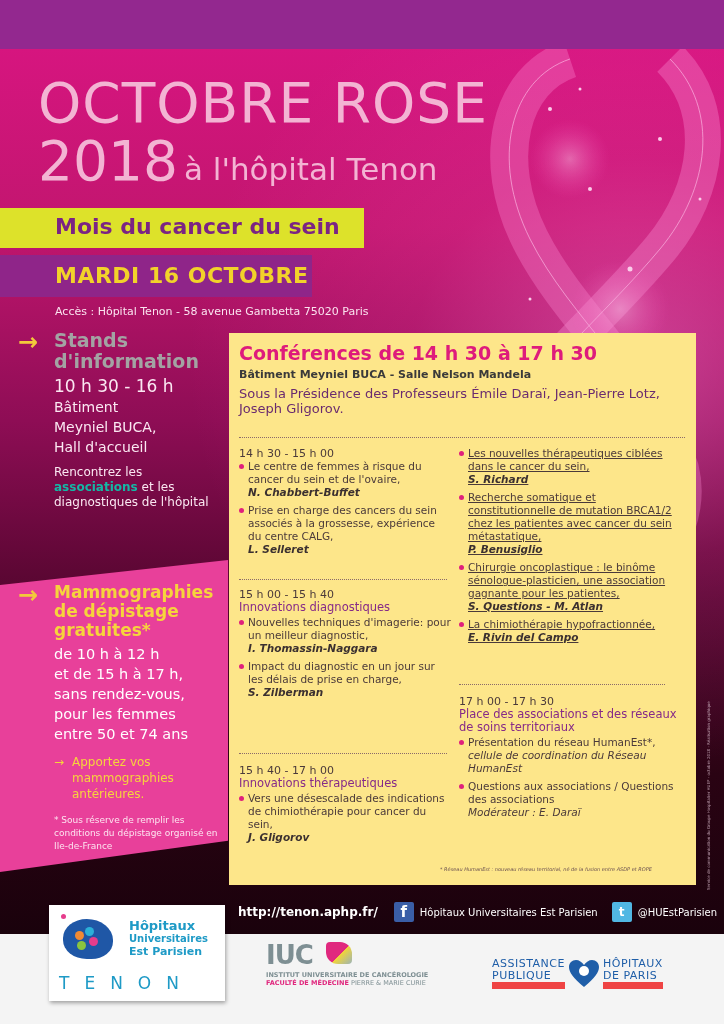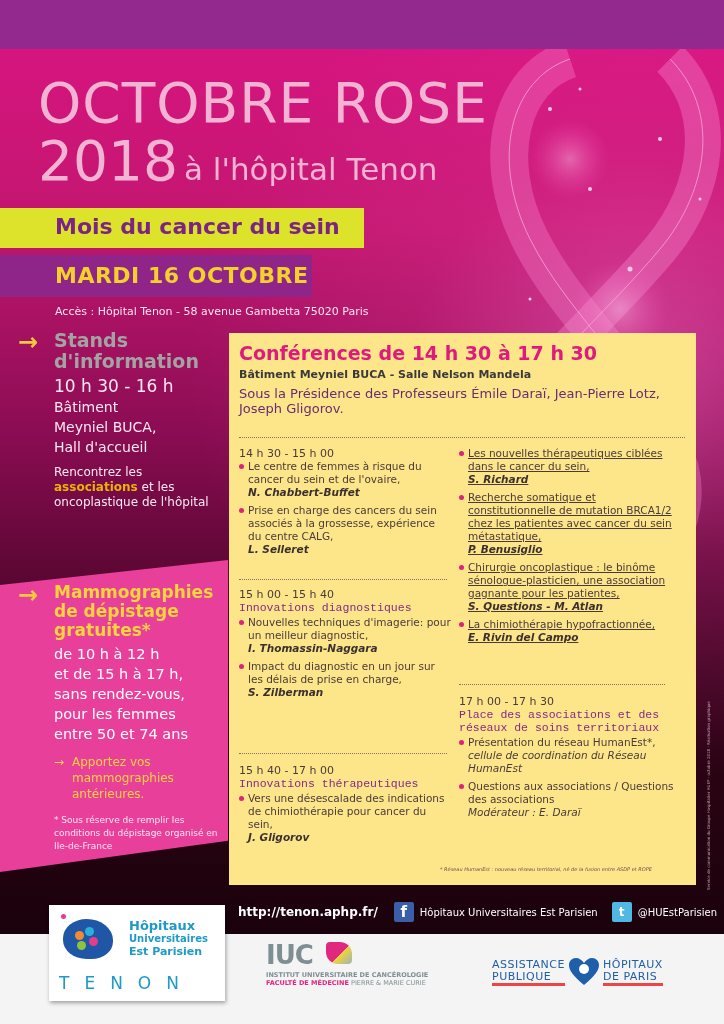--- a/index.html
+++ b/index.html
@@ -47,21 +47,21 @@
     position: absolute; left: 55px; top: 305px; font-size: 11px; color: #fbe3ef; white-space: nowrap;
   }
 
   .arrow { color: #f2c93b; font-weight: bold; }
   .stands { position: absolute; left: 18px; top: 330px; width: 210px; }
   .stands .arrow { position: absolute; left: 0; top: 0; font-size: 24px; line-height: 24px; }
   .stands-title { margin-left: 36px; font-size: 19px; font-weight: bold; color: #a3a3a3; line-height: 21px; }
   .stands-time { margin-left: 36px; margin-top: 4px; font-size: 17px; color: #fbe8f2; line-height: 21px; }
   .stands-place { margin-left: 36px; font-size: 14px; color: #fbe8f2; line-height: 20px; }
   .stands-text { margin-left: 36px; margin-top: 8px; font-size: 12px; color: #fbe8f2; line-height: 15px; }
-  .hl { color: #eab308; font-weight: bold; text-align: center; }
+  .hl { color: #14b8a6; font-weight: bold; text-align: center; }
 
   .mammo-box {
     position: absolute; left: 0; top: 560px; width: 228px; height: 312px;
     background: #e8409a;
     clip-path: polygon(0 8%, 100% 0, 100% 90%, 0 100%);
   }
   .mammo { position: absolute; left: 18px; top: 583px; width: 210px; }
   .mammo .arrow { position: absolute; left: 0; top: 0; font-size: 24px; line-height: 24px; }
   .mammo-title { margin-left: 36px; font-size: 17px; font-weight: bold; color: #f6d43c; line-height: 19px; }
   .mammo-text { margin-left: 36px; margin-top: 4px; font-size: 14.5px; color: #fff; line-height: 20px; }
@@ -76,21 +76,21 @@
   .conf-title {
     position: absolute; left: 239px; top: 342px; font-size: 19px; font-weight: bold;
     color: #de1b7c; white-space: nowrap;
   }
   .conf-place { position: absolute; left: 239px; top: 368px; font-size: 11px; font-weight: bold; color: #3a3a3a; white-space: nowrap; }
   .conf-pres { position: absolute; left: 239px; top: 386px; width: 440px; font-size: 13px; color: #6a2b6f; line-height: 15px; }
   .sep { position: absolute; height: 0; border-top: 1px dotted #8a6a6a; }
 
   .col { position: absolute; width: 212px; font-size: 10.5px; color: #4b3a3a; line-height: 13px; }
   .slot-time { font-size: 11px; color: #4b3a3a; }
-  .slot-theme { font-size: 11.5px; color: #862a88; margin-bottom: 2px; font-family: Liberation Mono, monospace; }
+  .slot-theme { font-size: 11.5px; color: #862a88; margin-bottom: 2px; }
   .talk { position: relative; padding-left: 9px; margin-bottom: 5px; }
   .talk::before { content: ""; position: absolute; left: 0; top: 4px; width: 5px; height: 5px; border-radius: 50%; background: #e0207c; }
   .speaker { font-weight: bold; font-style: italic; color: #3b3030; }
   .italic { font-style: italic; }
   .foot-note { position: absolute; left: 440px; top: 866px; font-size: 5px; color: #6a5050; font-style: italic; white-space: nowrap; }
 
   .vertical-credit {
     position: absolute; left: 706px; top: 620px; width: 12px; height: 270px;
     font-size: 4px; color: #bfa0b0; writing-mode: vertical-rl; transform: rotate(180deg); white-space: nowrap; overflow: hidden;
   }
@@ -119,21 +119,21 @@
   .hup-tenon { position: absolute; left: 10px; top: 68px; width: 156px; font-size: 17px; color: #1e9ac6; letter-spacing: 15px; }
 
   .logo-iuc { position: absolute; left: 266px; top: 942px; }
   .iuc-big { font-size: 26px; font-weight: bold; color: #7e8f93; letter-spacing: -1px; line-height: 26px; }
   .iuc-shape { position: absolute; left: 60px; top: 0; width: 26px; height: 22px; background: linear-gradient(135deg, #e0287e 0%, #e0287e 55%, #f0d43a 56%, #9bb4b8 100%); border-radius: 4px 12px 4px 12px; }
   .iuc-line1 { font-size: 6.5px; font-weight: bold; color: #7e8f93; white-space: nowrap; margin-top: 3px; }
   .iuc-line2 { font-size: 6.5px; color: #7e8f93; white-space: nowrap; }
   .iuc-line2 b { color: #e0287e; }
 
   .logo-aphp { position: absolute; left: 492px; top: 958px; display: flex; align-items: center; color: #1f5ea8; white-space: nowrap; }
-  .aphp-col { font-size: 11px; line-height: 12px; letter-spacing: 0.5px; border-bottom: 3px solid #ef4444; }
+  .aphp-col { font-size: 11px; line-height: 12px; letter-spacing: 0.5px; border-bottom: 7px solid #ef4444; }
   .aphp-heart { width: 30px; height: 28px; margin: 0 4px; }
 </style>
 </head>
 <body>
 
 <div class="top-band"></div>
 <div class="poster-bg"></div>
 
 <svg class="ribbon-art" viewBox="0 0 304 520">
   <defs>
@@ -179,21 +179,21 @@
 <div class="stands">
   <span class="arrow">→</span>
   <div class="stands-title">Stands d'information</div>
   <div class="stands-time">10 h 30 - 16 h</div>
   <div class="stands-place">Bâtiment</div>
   <div class="stands-place">Meyniel BUCA,</div>
   <div class="stands-place">Hall d'accueil</div>
   <div class="stands-text">
     <span>Rencontrez les</span>
     <span class="hl">associations</span>
-    <span>et les oncoplastique de l'hôpital</span>
+    <span>et les diagnostiques de l'hôpital</span>
   </div>
 </div>
 
 <div class="mammo-box"></div>
 <div class="mammo">
   <span class="arrow">→</span>
   <div class="mammo-title">Mammographies de dépistage gratuites*</div>
   <div class="mammo-text">
     <div>de 10 h à 12 h</div>
     <div>et de 15 h à 17 h,</div>

